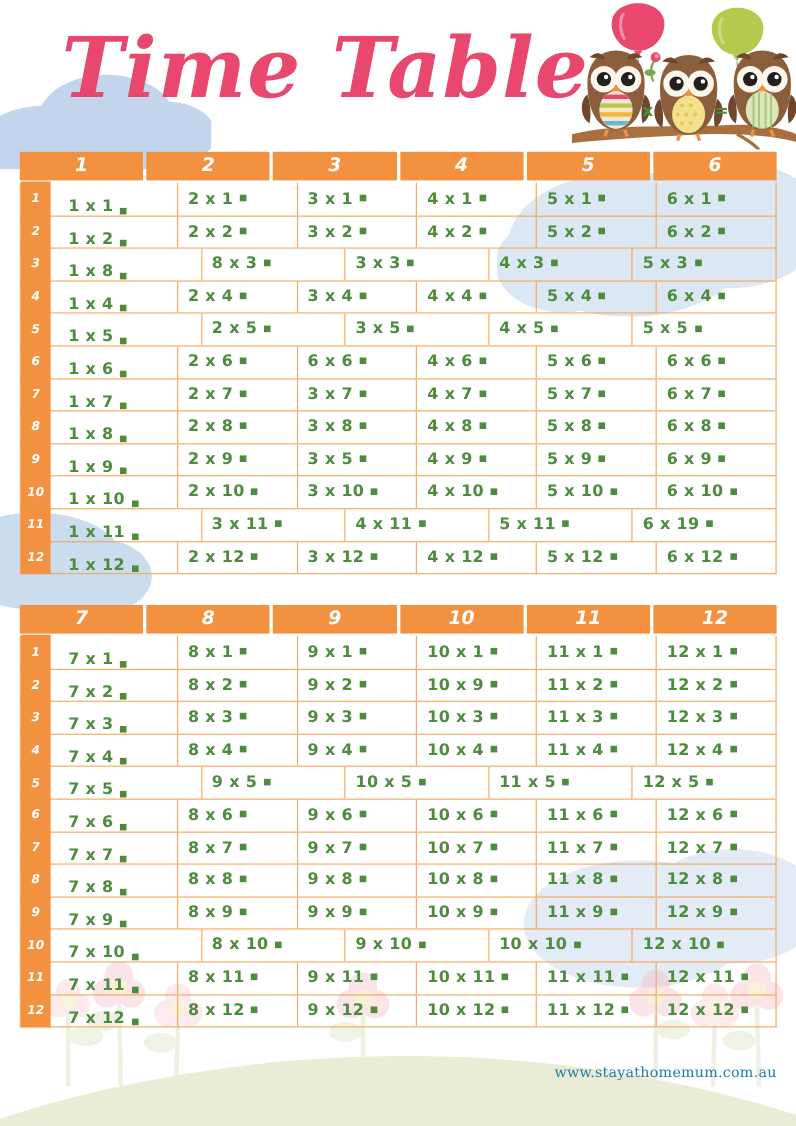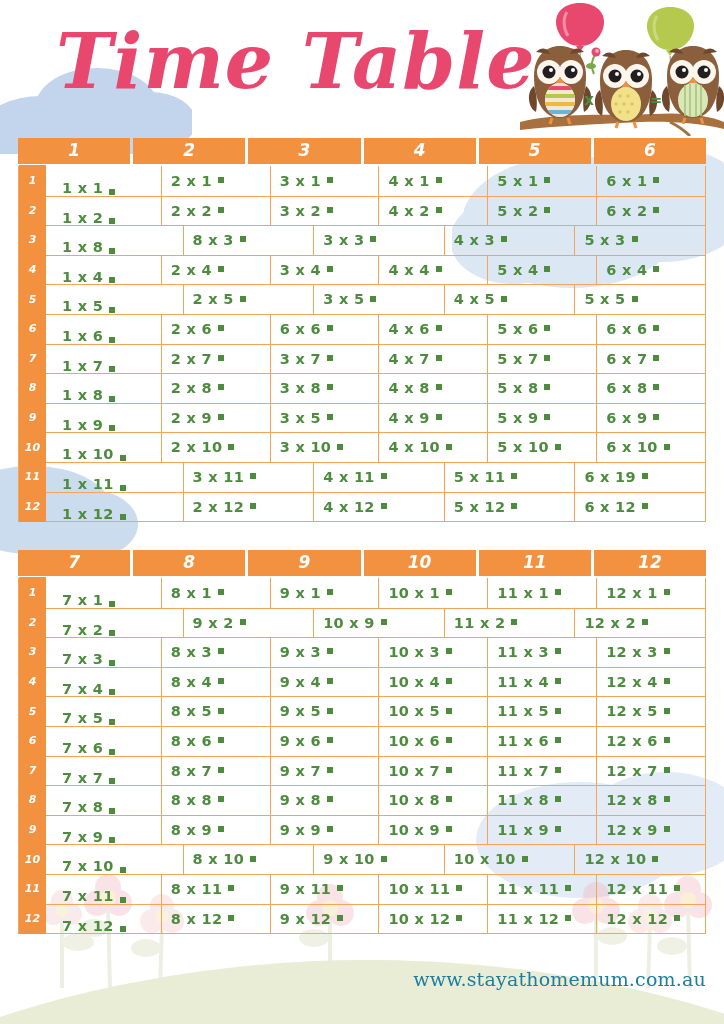--- a/index.html
+++ b/index.html
@@ -226,21 +226,21 @@
 
   
   .footer-url {
     position: absolute;
     left: 0;
     top: 968px;
     width: 706px;
     text-align: right;
     color: #1d7da0;
     font-family: "DejaVu Serif", serif;
-    font-size: 19px;
+    font-size: 13px;
     font-weight: 400;
     letter-spacing: 0.2px;
     z-index: 4;
   }
 </style>
 </head>
 <body>
 
 <div class="page">
 
@@ -780,20 +780,24 @@
           <div class="cells">
             <div class="td">
               <span>1 x 12</span>
               <span class="eq"></span>
             </div>
             <div class="td">
               <span>2 x 12</span>
               <span class="eq"></span>
             </div>
             <div class="td">
+              <span>3 x 12</span>
+              <span class="eq"></span>
+            </div>
+            <div class="td">
               <span>4 x 12</span>
               <span class="eq"></span>
             </div>
             <div class="td">
               <span>5 x 12</span>
               <span class="eq"></span>
             </div>
             <div class="td">
               <span>6 x 12</span>
               <span class="eq"></span>
@@ -843,20 +847,24 @@
           </div>
         </div>
         <div class="trow">
           <div class="rownum">2</div>
           <div class="cells">
             <div class="td">
               <span>7 x 2</span>
               <span class="eq"></span>
             </div>
             <div class="td">
+              <span>8 x 2</span>
+              <span class="eq"></span>
+            </div>
+            <div class="td">
               <span>9 x 2</span>
               <span class="eq"></span>
             </div>
             <div class="td">
               <span>10 x 9</span>
               <span class="eq"></span>
             </div>
             <div class="td">
               <span>11 x 2</span>
               <span class="eq"></span>
@@ -923,24 +931,20 @@
               <span>12 x 4</span>
               <span class="eq"></span>
             </div>
           </div>
         </div>
         <div class="trow">
           <div class="rownum">5</div>
           <div class="cells">
             <div class="td">
               <span>7 x 5</span>
-              <span class="eq"></span>
-            </div>
-            <div class="td">
-              <span>8 x 5</span>
               <span class="eq"></span>
             </div>
             <div class="td">
               <span>9 x 5</span>
               <span class="eq"></span>
             </div>
             <div class="td">
               <span>10 x 5</span>
               <span class="eq"></span>
             </div>

